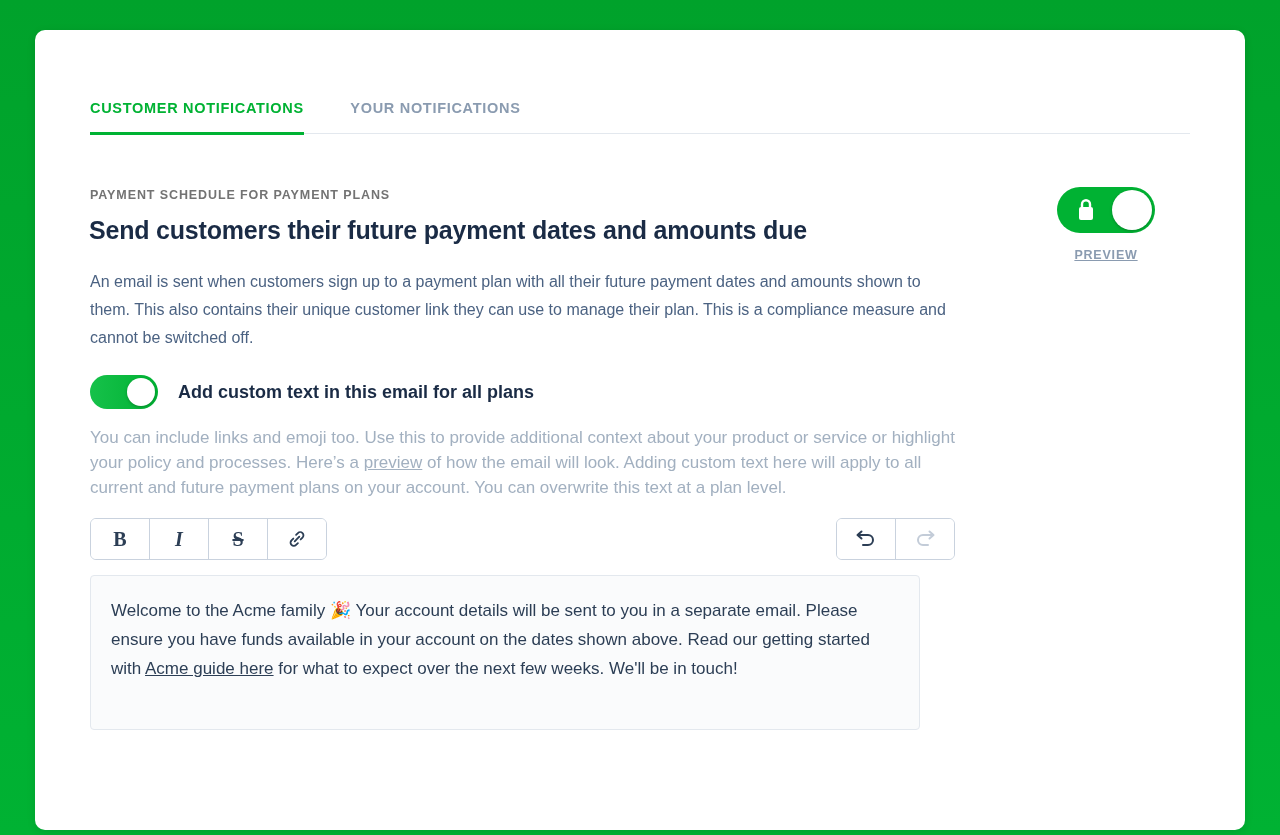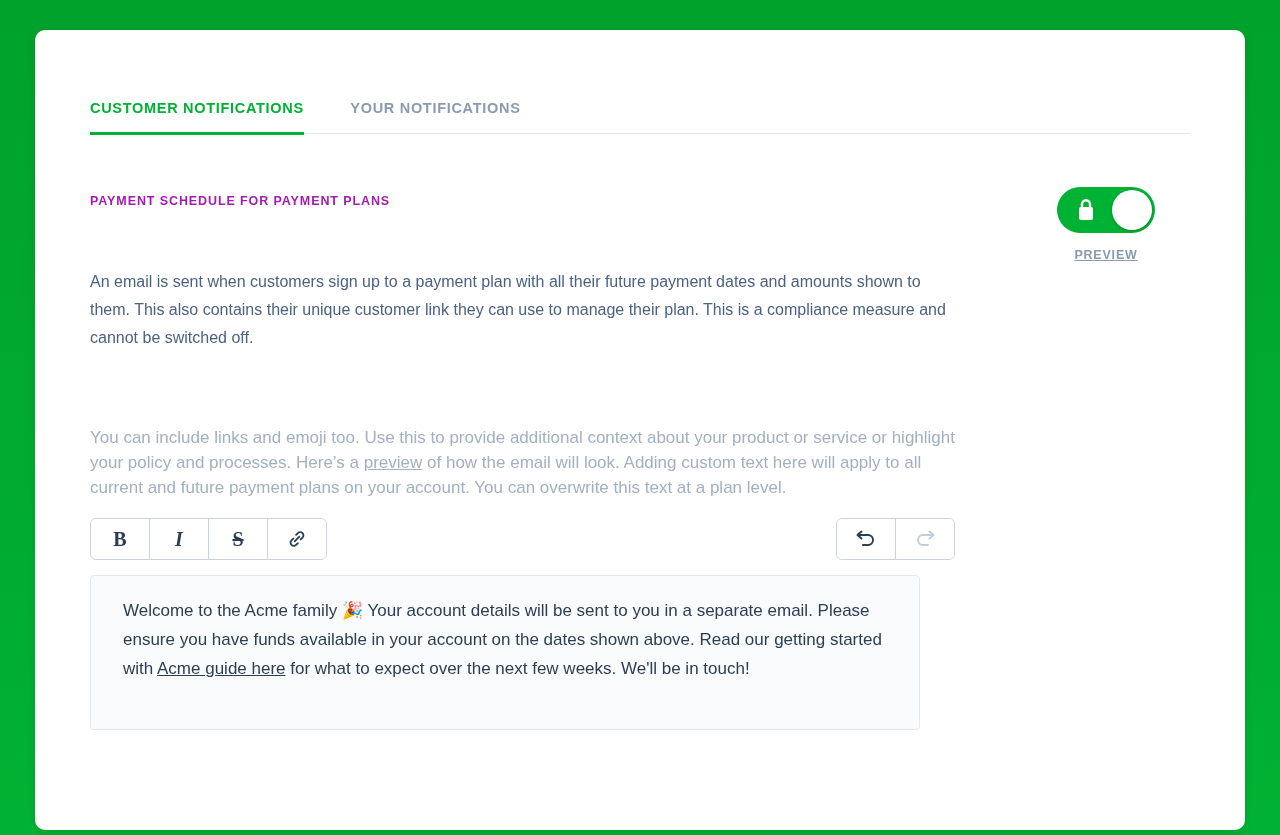--- a/index.html
+++ b/index.html
@@ -56,25 +56,25 @@
     top: 14px;
   }
   .tab.active {
     color: #00b233;
     border-bottom-color: #00b233;
   }
   
   .section-kicker {
     position: absolute;
     left: 55px;
-    top: 164px;
+    top: 158px;
     font-size: 12.5px;
     font-weight: bold;
     letter-spacing: 0.9px;
-    color: #a21caf;
+    color: #737373;
   }
   .section-title {
     position: absolute;
     left: 54px;
     top: 186px;
     font-size: 25px;
     font-weight: bold;
     color: #1a2b45;
     letter-spacing: -0.2px;
   }
@@ -221,21 +221,21 @@
   .editor {
     position: absolute;
     left: 55px;
     top: 545px;
     width: 830px;
     height: 155px;
     background: #fafbfc;
     border: 1px solid #e3e8ee;
     border-radius: 4px;
     box-sizing: border-box;
-    padding: 20px 32px;
+    padding: 20px 20px;
     font-size: 17px;
     line-height: 29px;
     color: #2c3e55;
     overflow: hidden;
     cursor: text;
   }
   .editor a {
     color: #2c3e55;
     text-decoration: underline;
   }
@@ -249,33 +249,40 @@
     <div class="tabs">
       <div class="tab active">
         <span>CUSTOMER NOTIFICATIONS</span>
       </div>
       <div class="tab">
         <span>YOUR NOTIFICATIONS</span>
       </div>
     </div>
 
     <div class="section-kicker">PAYMENT SCHEDULE FOR PAYMENT PLANS</div>
+    <div class="section-title">Send customers their future payment dates and amounts due</div>
     <div class="section-desc">An email is sent when customers sign up to a payment plan with all their future payment dates and amounts shown to them. This also contains their unique customer link they can use to manage their plan. This is a compliance measure and cannot be switched off.</div>
 
     <div class="locked-toggle-wrap">
       <div class="toggle">
         <svg class="lock" viewBox="0 0 14 21">
           <rect x="0" y="8" width="14" height="13" rx="2" fill="#ffffff"></rect>
           <path d="M3 8 V5.2 A4 4 0 0 1 11 5.2 V8" fill="none" stroke="#ffffff" stroke-width="2.4"></path>
         </svg>
         <div class="knob"></div>
       </div>
       <span class="preview-link">PREVIEW</span>
     </div>
 
+    <div class="custom-row">
+      <div class="toggle-sm">
+        <div class="knob"></div>
+      </div>
+      <div class="custom-label">Add custom text in this email for all plans</div>
+    </div>
 
     <div class="custom-help">
       <span>You can include links and emoji too. Use this to provide additional context about your product or service or highlight your policy and processes. Here’s a </span><a href="#">preview</a><span> of how the email will look. Adding custom text here will apply to all current and future payment plans on your account. You can overwrite this text at a plan level.</span>
     </div>
 
     <div class="toolbar">
       <div class="tb-btn tb-b">B</div>
       <div class="tb-btn tb-i">I</div>
       <div class="tb-btn tb-s">S</div>
       <div class="tb-btn">

